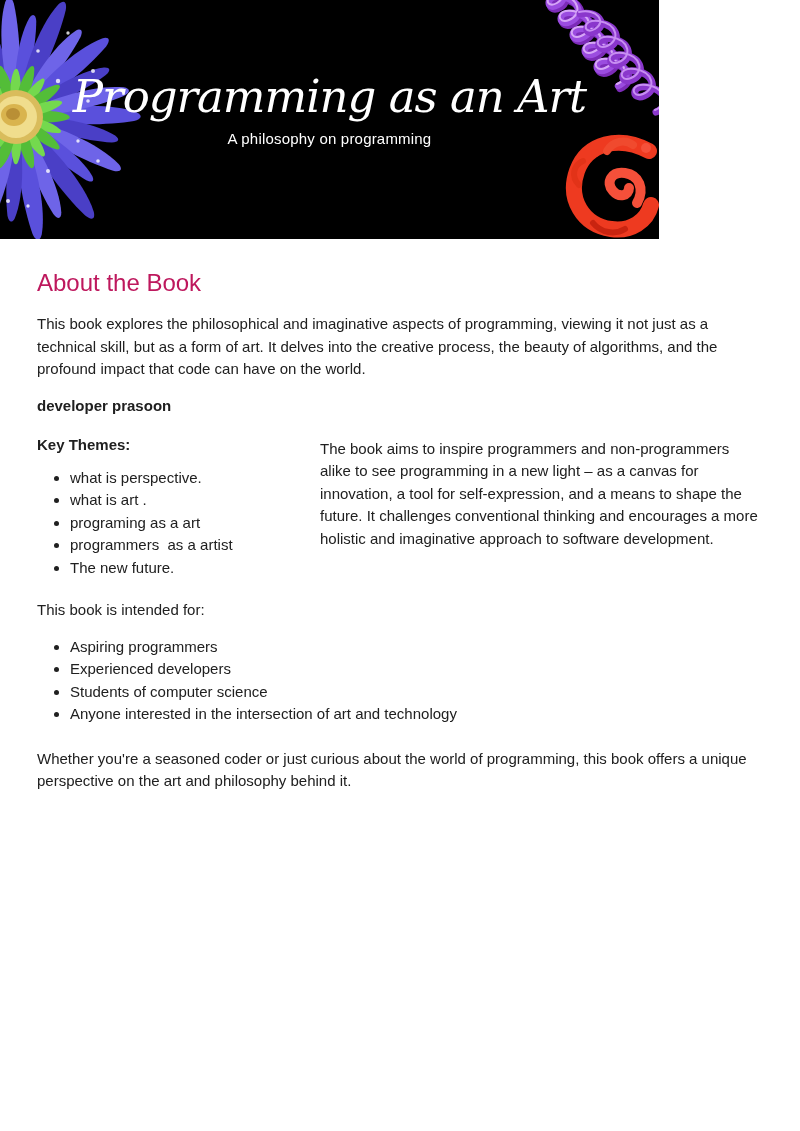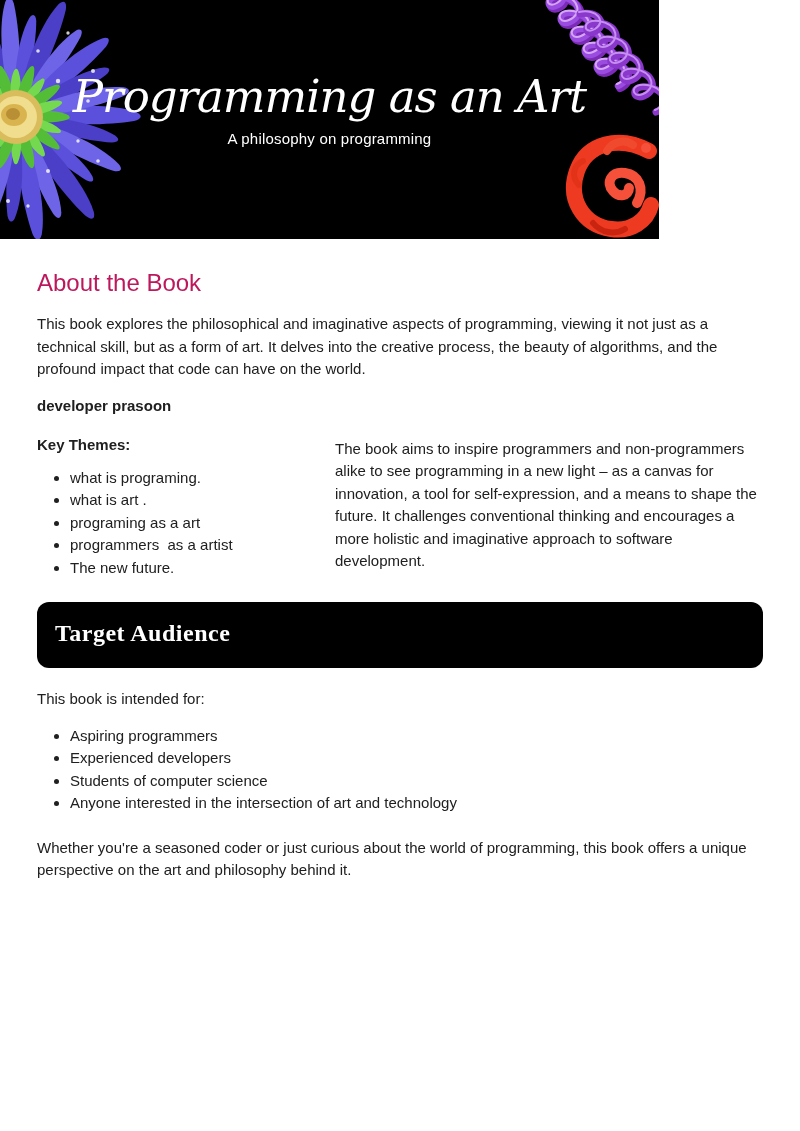--- a/index.html
+++ b/index.html
@@ -54,21 +54,21 @@
     font-weight: 400;
     color: #be185d;
   }
   .body-text {
     margin: 16px 0 0;
     font-size: 15px;
     line-height: 1.5;
   }
   .author { margin-top: 16px; font-size: 15px; font-weight: 700; }
 
-  .columns { display: flex; gap: 15px; margin-top: 22px; }
+  .columns { display: flex; margin-top: 22px; }
   .col-left  { flex: 0 0 283px; }
   .col-right { flex: 1; }
   .themes-heading { margin: 0; font-size: 15px; font-weight: 700; }
   .bullet-list {
     margin: 14px 0 0;
     padding-left: 33px;
     font-size: 15px;
     line-height: 1.5;
   }
   .bullet-list li { white-space: pre-wrap; }
@@ -219,35 +219,32 @@
   <h2 class="about-heading">About the Book</h2>
 
   <p class="body-text">This book explores the philosophical and imaginative aspects of programming, viewing it not just as a technical skill, but as a form of art. It delves into the creative process, the beauty of algorithms, and the profound impact that code can have on the world.</p>
 
   <p class="author">developer prasoon</p>
 
   <div class="columns">
     <div class="col-left">
       <h3 class="themes-heading">Key Themes:</h3>
       <ul class="bullet-list">
-          <li>what is programing.</li>
+          <li>what is perspective.</li>
           <li>what is art .</li>
           <li>programing as a art</li>
           <li>programmers  as a artist</li>
           <li>The new future.</li>
         </ul>
     </div>
     <div class="col-right">
       <p class="body-text">The book aims to inspire programmers and non-programmers alike to see programming in a new light – as a canvas for innovation, a tool for self-expression, and a means to shape the future. It challenges conventional thinking and encourages a more holistic and imaginative approach to software development.</p>
     </div>
   </div>
 
-  <div class="banner">
-    <h2 class="banner-heading">Target Audience</h2>
-  </div>
 
   <p class="body-text intro">This book is intended for:</p>
 
   <ul class="bullet-list">
       <li>Aspiring programmers</li>
       <li>Experienced developers</li>
       <li>Students of computer science</li>
       <li>Anyone interested in the intersection of art and technology</li>
     </ul>
 

